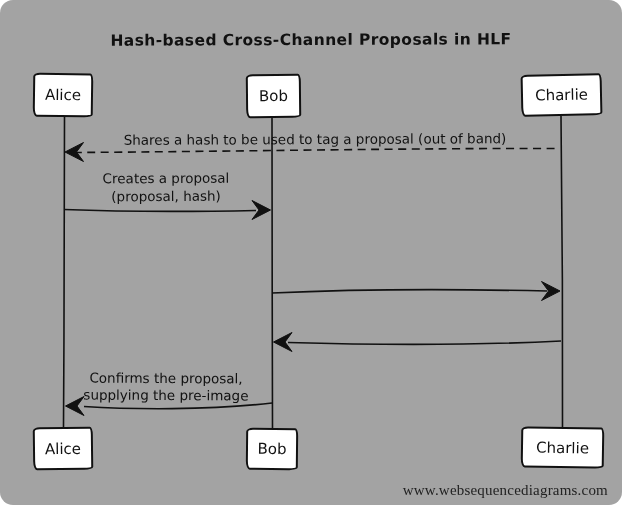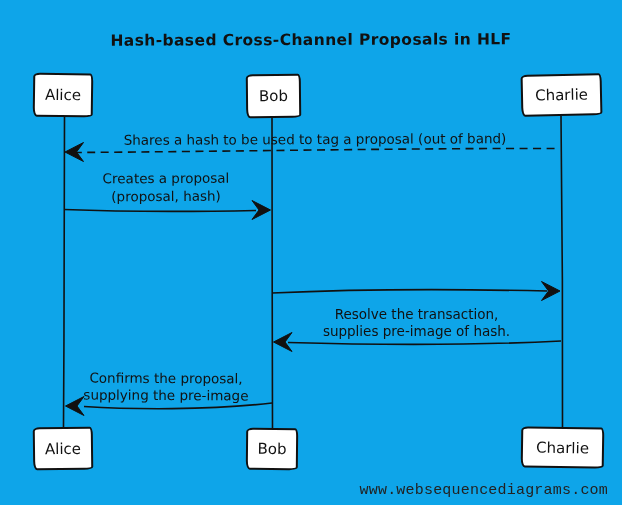--- a/index.html
+++ b/index.html
@@ -1,18 +1,18 @@
 <!DOCTYPE html>
 <html><head>
 <meta charset="utf-8">
 <style>
   html,body { margin:0; padding:0; background:#fff; }
   .canvas {
-    position:relative; width:622px; height:505px; background:#0ea5e9;
-    font-family:"DejaVu Sans", sans-serif; color:#111; overflow:hidden;
+    position:relative; width:622px; height:505px; background:#a3a3a3;
+    font-family:"DejaVu Sans", sans-serif; color:#111; overflow:hidden;border-radius:13px;
   }
   .title {
     position:absolute; left:0; top:31px; width:622px; text-align:center;
     font-size:15.5px; font-weight:bold; letter-spacing:0.4px; color:#111;
     transform:rotate(-0.2deg);
   }
   .actor {
     position:absolute; box-sizing:border-box; background:#fff;
     border:2.2px solid #111; display:flex; align-items:center; justify-content:center;
     font-size:15px; color:#111; z-index:3;
@@ -29,21 +29,21 @@
     line-height:17px; z-index:2;
   }
   .m1 { left:70px;  top:131px; width:490px; transform:rotate(-0.25deg); }
   .m2 { left:64px;  top:169px; width:204px; line-height:18px; transform:rotate(-0.3deg); }
   .m3 { left:274px; top:225px; width:285px; line-height:20px; }
   .m4 { left:274px; top:306px; width:285px; }
   .m5 { left:64px;  top:370px; width:204px; transform:rotate(0.3deg); }
   svg.layer { position:absolute; left:0; top:0; z-index:1; }
   .footer {
     position:absolute; right:14px; top:482px; font-size:15px; color:#222;
-    font-family:Liberation Mono, monospace; letter-spacing:0.2px;
+    font-family:Liberation Serif, serif; letter-spacing:0.2px;
   }
 </style>
 </head>
 <body>
 
 <div class="canvas">
 
   <div class="title">Hash-based Cross-Channel Proposals in HLF</div>
 
   <svg class="layer" width="622" height="505" viewBox="0 0 622 505">
@@ -78,24 +78,20 @@
     <span>Charlie</span>
   </div>
 
   <div class="msg m1">
     <div>Shares a hash to be used to tag a proposal (out of band)</div>
   </div>
   <div class="msg m2">
     <div>Creates a proposal</div>
     <div>(proposal, hash)</div>
   </div>
-  <div class="msg m4">
-    <div>Resolve the transaction,</div>
-    <div>supplies pre-image of hash.</div>
-  </div>
   <div class="msg m5">
     <div>Confirms the proposal,</div>
     <div>supplying the pre-image</div>
   </div>
 
   <div class="actor a2">
     <span>Alice</span>
   </div>
   <div class="actor b2">
     <span>Bob</span>

